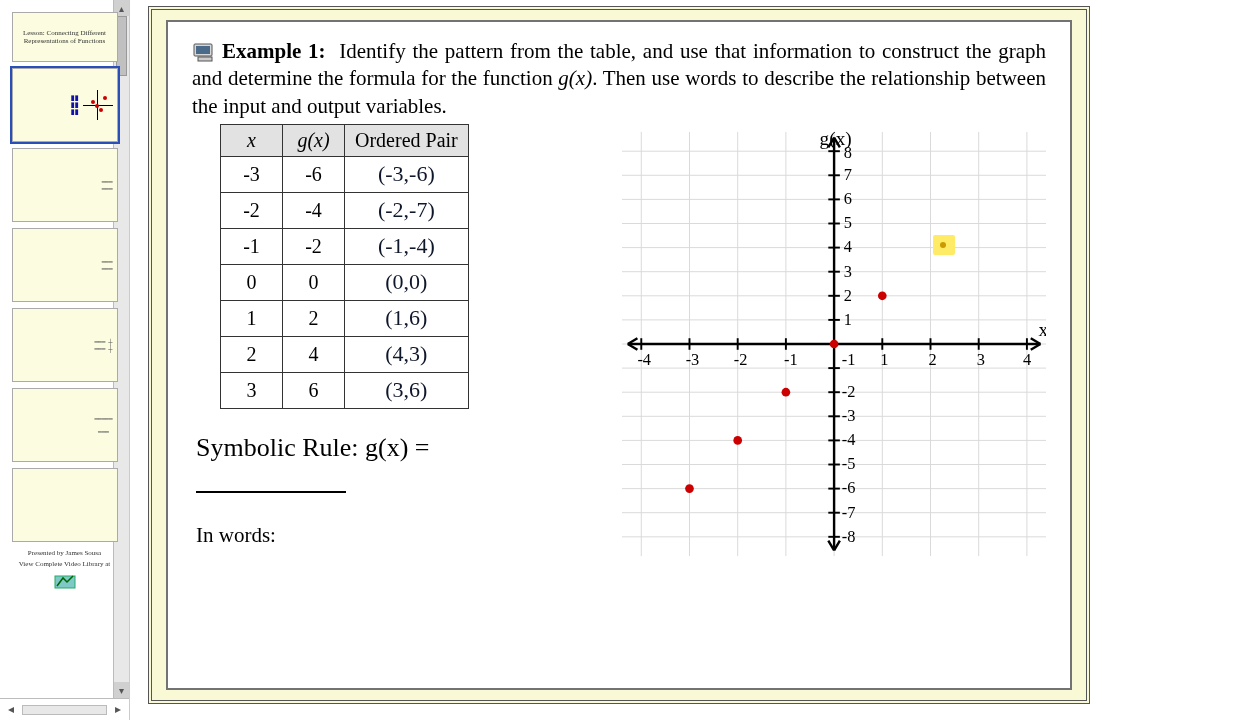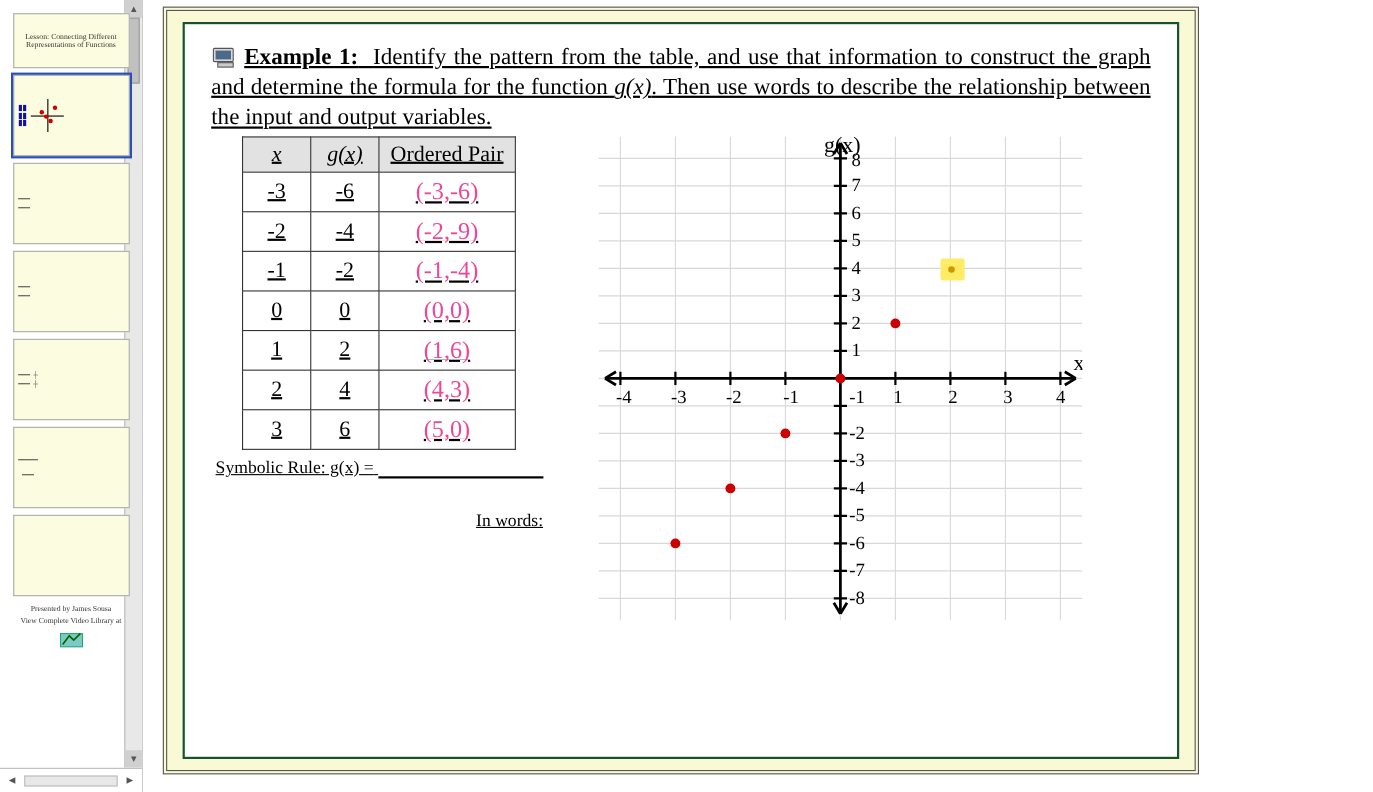--- a/index.html
+++ b/index.html
@@ -4,21 +4,21 @@
 <style>
   * { box-sizing: border-box; margin: 0; padding: 0; }
   html, body { width: 1248px; height: 720px; font-family: "Times New Roman", serif; background: #fff; overflow: hidden; }
 
   .app { display: flex; width: 1248px; height: 720px; }
 
   
   .sidebar { width: 130px; height: 720px; background: #fff; border-right: 1px solid #ccc; display: flex; flex-direction: column; }
   .sidebar-scroll { flex: 1; overflow: hidden; position: relative; }
   .thumbs { width: 112px; margin: 0 auto; padding-top: 6px; }
-  .thumb { width: 106px; min-height: 74px; background: #fcfde0; border: 1px solid #aaa; margin: 6px auto; display: flex; align-items: center; justify-content: flex-start; font-size: 7px; text-align: center; color: #333; padding: 4px; position: relative; }
+  .thumb { width: 106px; min-height: 74px; background: #fcfde0; border: 1px solid #aaa; margin: 6px auto; display: flex; align-items: center; justify-content: flex-end; font-size: 7px; text-align: center; color: #333; padding: 4px; position: relative; }
   .thumb.active { outline: 2px solid #2a4fb8; }
   .lesson-title { min-height: 50px; }
   .thumb-mini { font-size: 6px; color:#555; }
   .thumb .mini-graph { width: 30px; height: 30px; background: linear-gradient(#000,#000) center/1px 100% no-repeat, linear-gradient(#000,#000) center/100% 1px no-repeat; position: relative; }
   .thumb .mini-graph::before { content:""; position:absolute; width:4px; height:4px; background:#c00; border-radius:50%; top:10px; left:8px; box-shadow: 4px 4px 0 #c00, 8px 8px 0 #c00, 12px -4px 0 #c00; }
   .thumb .bluetext { color:#11a; font-weight:bold; font-size:7px; line-height:1; }
   .credits { font-size: 7px; text-align: center; color: #333; margin: 6px 0; line-height: 1.6; }
   .mini-logo { width: 24px; height: 20px; margin: 2px auto; display: block; }
 
   .vscroll { position:absolute; right:0; top:0; bottom:0; width: 16px; background:#e8e8e8; border-left:1px solid #bbb; }
@@ -26,40 +26,40 @@
   .vscroll .down { position:absolute; bottom:0; width:100%; }
   .vscroll .thumb-handle { position:absolute; top:16px; left:2px; right:2px; height:60px; background:#c0c0c0; border:1px solid #999; }
 
   .bottom-nav { height: 22px; border-top: 1px solid #bbb; display:flex; align-items:center; justify-content:space-between; padding: 0 4px; }
   .bottom-nav .navbtn { font-size: 12px; color:#555; padding:0 4px; cursor:pointer; }
   .bottom-nav .hbar { flex:1; height:10px; background:#e8e8e8; border:1px solid #bbb; margin:0 4px; }
 
   
   .stage { flex:1; display:flex; align-items:flex-start; justify-content:flex-start; padding: 6px 0 0 18px; }
   .slide-outer { width: 942px; height: 698px; background: #f9f9d6; border: 4px double #555; padding: 10px 14px; position: relative; }
-  .slide-inner { width: 100%; height: 100%; background: #fff; border: 2px solid #14532d; padding: 16px 24px; position: relative; text-decoration: underline; }
+  .slide-inner { width: 100%; height: 100%; background: #fff; border: 2px solid #737373; padding: 16px 24px; position: relative; }
   .computer-icon { width: 26px; height: 22px; }
 
   .prompt { font-size: 21px; line-height: 1.3; text-align: justify; }
   .prompt .ex-label { font-weight: bold; }
   .prompt .fn { font-style: italic; }
 
   .body-row { display:flex; gap: 50px; margin-top: 4px; align-items:flex-start; }
 
   
   .tbl { border-collapse: collapse; margin-left: 28px; }
   .tbl th, .tbl td { border: 1px solid #333; text-align: center; font-size: 20px; }
   .tbl th { background: #e2e2e2; font-weight: normal; font-style: italic; padding: 4px 10px; font-family: "Times New Roman"; }
   .tbl th.op { font-style: normal; margin-top: 38px; }
   .tbl td { padding: 6px 14px; min-width: 62px; }
-  .tbl td.pair { font-family: "Comic Sans MS", cursive; color: #ec4899; min-width: 120px; font-size: 22px; padding: 2px 10px; }
-
-  .sym-rule { font-size: 16px; margin-top: 8px; margin-left: 4px; }
+  .tbl td.pair { font-family: "Comic Sans MS", cursive; color: #0f172a; min-width: 120px; font-size: 22px; padding: 2px 10px; }
+
+  .sym-rule { font-size: 26px; margin-top: 24px; margin-left: 4px; }
   .sym-rule .blank { display:inline-block; border-bottom: 2px solid #000; width: 150px; vertical-align: bottom; }
-  .in-words { font-size: 16px; margin-top: 30px; margin-left: 4px; text-align: right; }
+  .in-words { font-size: 21px; margin-top: 30px; margin-left: 4px; }
 
   
   .graph-wrap { position: relative; width: 440px; height: 440px; }
   .graph-svg { width: 100%; height: 100%; }
   .highlight { position:absolute; width: 22px; height: 20px; background: #ffeb66; border-radius: 2px; }
 </style>
 </head>
 <body>
 
 <div class="app">
@@ -139,21 +139,21 @@
               <tbody>
 
               <tr>
                     <td>-3</td>
                     <td>-6</td>
                     <td class="pair">(-3,-6)</td>
                   </tr>
                   <tr>
                     <td>-2</td>
                     <td>-4</td>
-                    <td class="pair">(-2,-9)</td>
+                    <td class="pair">(-2,-7)</td>
                   </tr>
                   <tr>
                     <td>-1</td>
                     <td>-2</td>
                     <td class="pair">(-1,-4)</td>
                   </tr>
                   <tr>
                     <td>0</td>
                     <td>0</td>
                     <td class="pair">(0,0)</td>
@@ -164,21 +164,21 @@
                     <td class="pair">(1,6)</td>
                   </tr>
                   <tr>
                     <td>2</td>
                     <td>4</td>
                     <td class="pair">(4,3)</td>
                   </tr>
                   <tr>
                     <td>3</td>
                     <td>6</td>
-                    <td class="pair">(5,0)</td>
+                    <td class="pair">(3,6)</td>
                   </tr>
                 </tbody>
             </table>
 
             <div class="sym-rule">
               <span>Symbolic Rule:  g(x) =</span>
               <span class="blank"></span>
             </div>
             <div class="in-words">
               <span>In words:</span>

